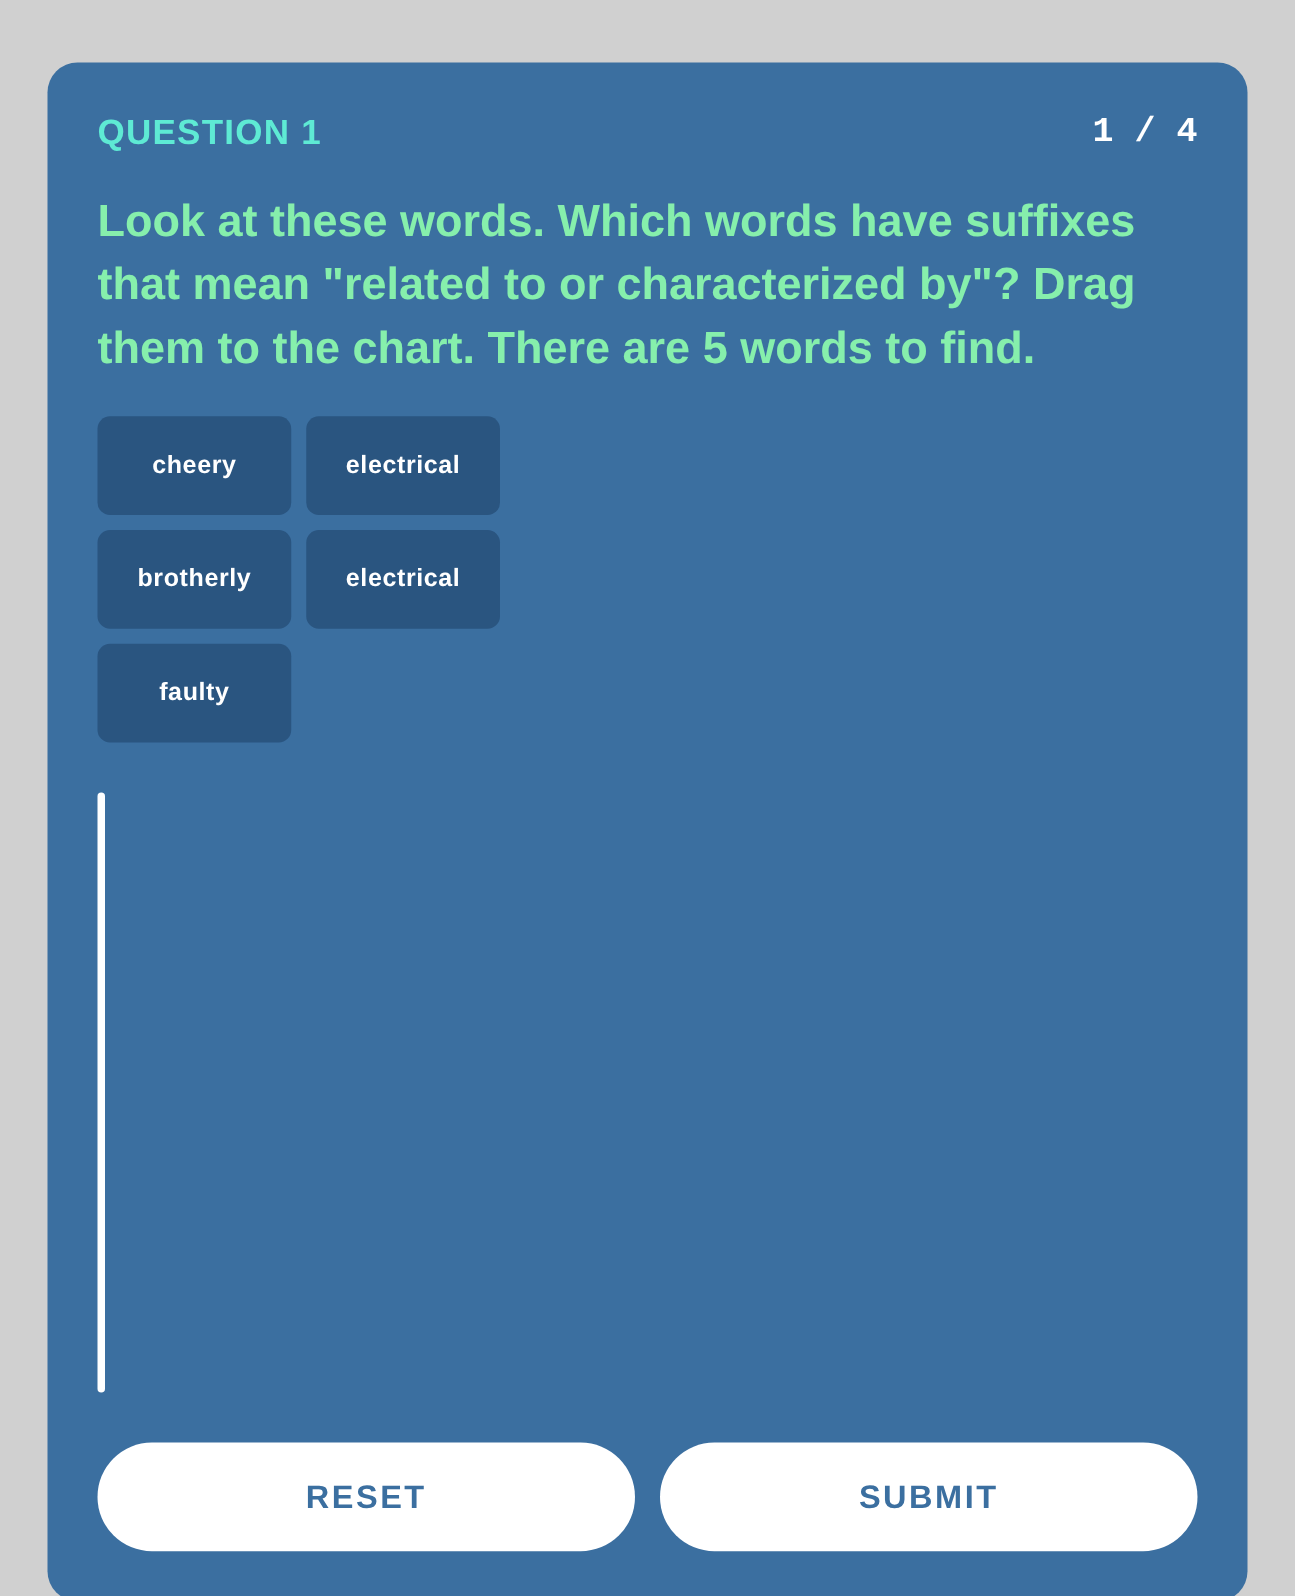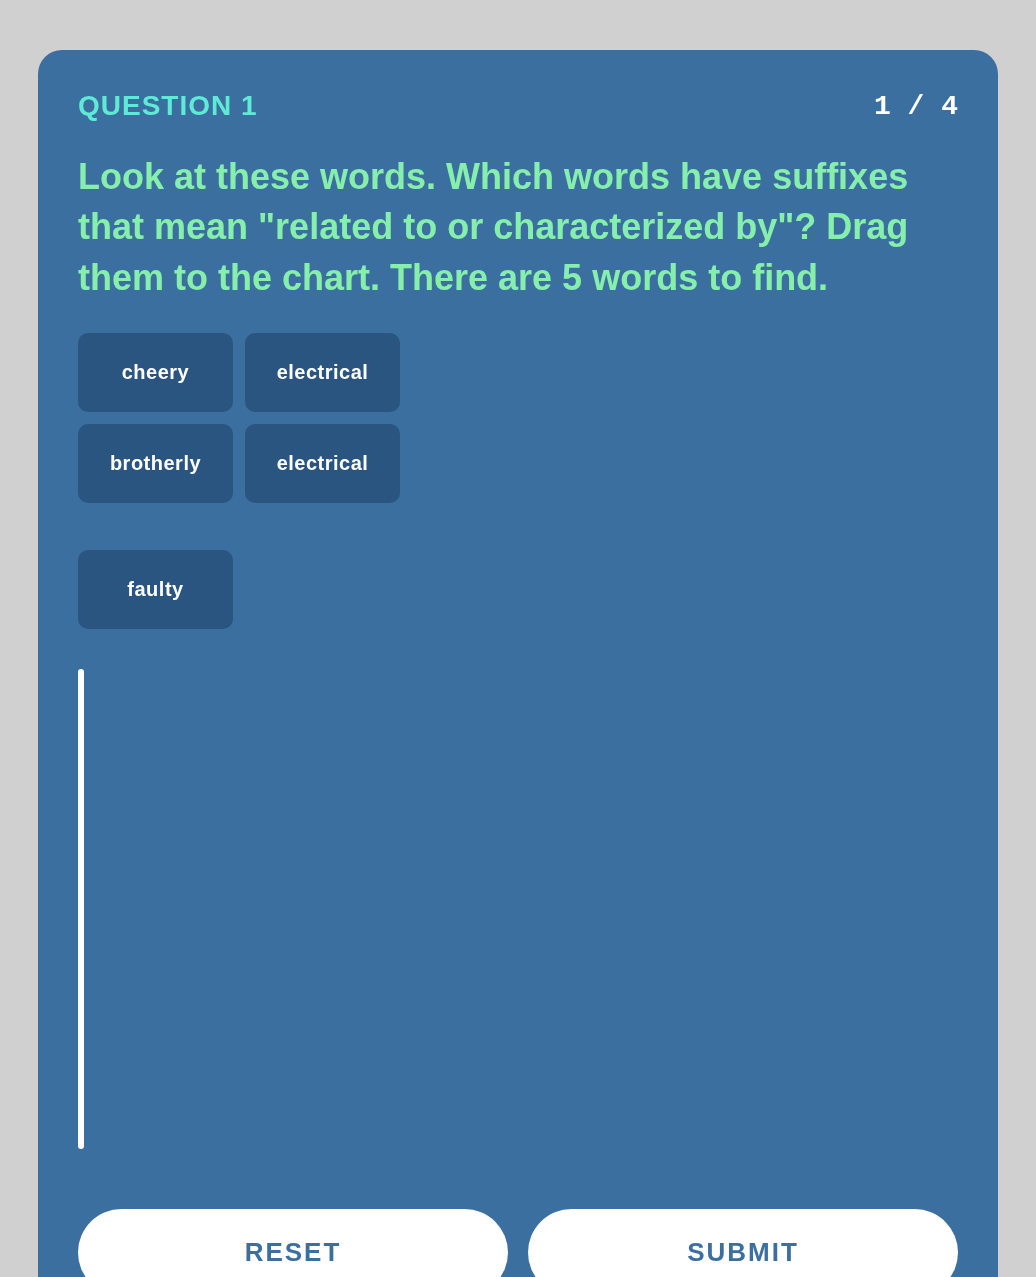--- a/index.html
+++ b/index.html
@@ -112,26 +112,24 @@
       flex: 1;
       padding: 28px 20px;
       border-radius: 50px;
       border: none;
       font-size: 26px;
       font-weight: 700;
       letter-spacing: 2px;
       cursor: pointer;
       background-color: #ffffff;
       color: #3b6fa0;
-      margin-top: 20px;
     }
 
     .faulty-row {
       grid-column: 1 / 2;
-      margin-top: 35px;
     }
   </style>
 </head>
 <body>
 
 <div class="page-wrapper">
   <div class="card">
 
     <div class="header-row">
       <span class="question-label">QUESTION 1</span>

